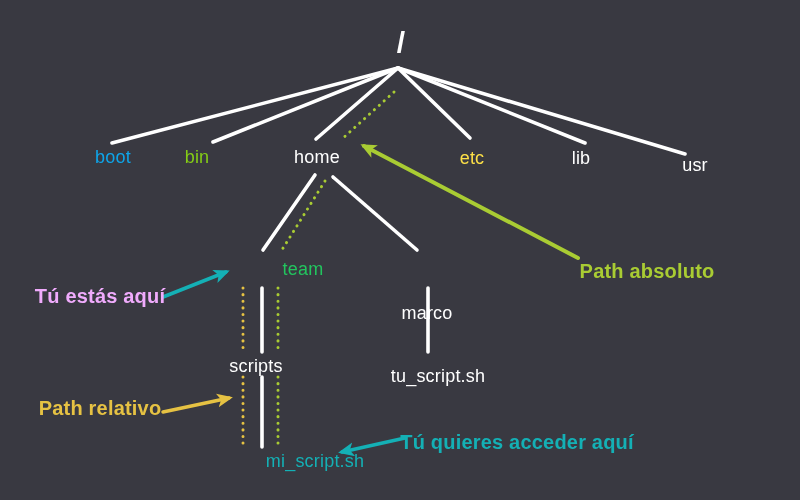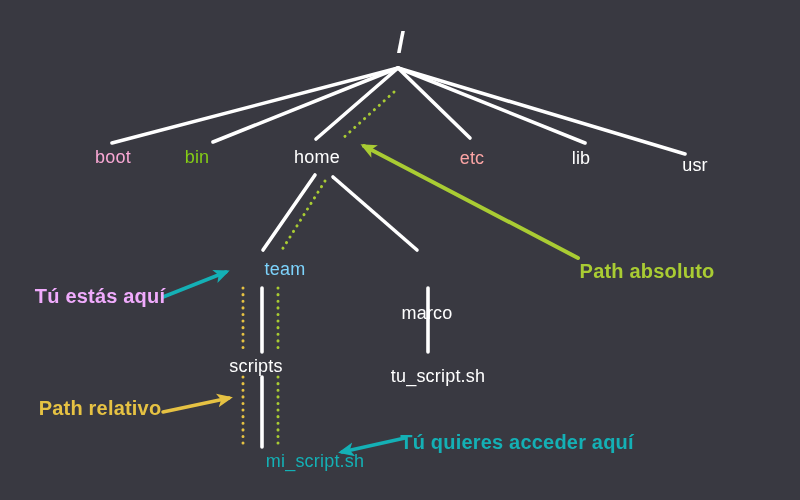--- a/index.html
+++ b/index.html
@@ -81,27 +81,27 @@
       <line x1="278" y1="377" x2="278" y2="447" stroke="#a9cc33" stroke-linecap="round" stroke-width="3" stroke-dasharray="0.1 6.5"></line>
       <line x1="243" y1="288" x2="243" y2="352" stroke="#e6c243" stroke-linecap="round" stroke-width="3" stroke-dasharray="0.1 6.5"></line>
       <line x1="243" y1="377" x2="243" y2="447" stroke="#e6c243" stroke-linecap="round" stroke-width="3" stroke-dasharray="0.1 6.5"></line>
       <line x1="163" y1="297" x2="226" y2="272" stroke="#14b0b5" stroke-width="3.5" stroke-linecap="round" marker-end="url(#arrow-teal)"></line>
       <line x1="578" y1="258" x2="364" y2="146" stroke="#a9cc33" stroke-width="4" stroke-linecap="round" marker-end="url(#arrow-lime)"></line>
       <line x1="163" y1="412" x2="229" y2="398" stroke="#e6c243" stroke-width="3.5" stroke-linecap="round" marker-end="url(#arrow-yellow)"></line>
       <line x1="405" y1="438" x2="342" y2="452" stroke="#14b0b5" stroke-width="3.5" stroke-linecap="round" marker-end="url(#arrow-teal)"></line>
     </svg>
   <div id="labels">
       <div class="lbl root-label" style="left: 401px; top: 43px; color: rgb(255, 255, 255);">/</div>
-      <div class="lbl node-label" style="left: 113px; top: 157px; color: #f9a8d4;">boot</div>
+      <div class="lbl node-label" style="left: 113px; top: 157px; color: #0ea5e9;">boot</div>
       <div class="lbl node-label" style="left: 197px; top: 157px; color: #84cc16;">bin</div>
       <div class="lbl node-label" style="left: 317px; top: 157px; color: rgb(255, 255, 255);">home</div>
-      <div class="lbl node-label" style="left: 472px; top: 158px; color: #fca5a5;">etc</div>
+      <div class="lbl node-label" style="left: 472px; top: 158px; color: #fde047;">etc</div>
       <div class="lbl node-label" style="left: 581px; top: 158px; color: rgb(255, 255, 255);">lib</div>
       <div class="lbl node-label" style="left: 695px; top: 165px; color: rgb(255, 255, 255);">usr</div>
-      <div class="lbl node-label" style="left: 263px; top: 269px; color: #7dd3fc; padding-left: 44px;">team</div>
+      <div class="lbl node-label" style="left: 281px; top: 269px; color: #22c55e; padding-left: 44px;">team</div>
       <div class="lbl node-label" style="left: 427px; top: 269px; color: rgb(255, 255, 255); margin-top: 44px;">marco</div>
       <div class="lbl node-label" style="left: 256px; top: 366px; color: rgb(255, 255, 255);">scripts</div>
       <div class="lbl node-label" style="left: 438px; top: 376px; color: rgb(255, 255, 255);">tu_script.sh</div>
       <div class="lbl node-label" style="left: 271px; top: 461px; color: rgb(20, 176, 181); margin-left: 44px;">mi_script.sh</div>
       <div class="lbl annotation-label" style="left: 100px; top: 296px; color: #f0abfc;">Tú estás aquí</div>
       <div class="lbl annotation-label" style="left: 647px; top: 271px; color: rgb(169, 204, 51);">Path absoluto</div>
       <div class="lbl annotation-label" style="left: 100px; top: 408px; color: rgb(230, 194, 67);">Path relativo</div>
       <div class="lbl annotation-label" style="left: 517px; top: 442px; color: rgb(20, 176, 181);">Tú quieres acceder aquí</div>
     </div>
 </div>

